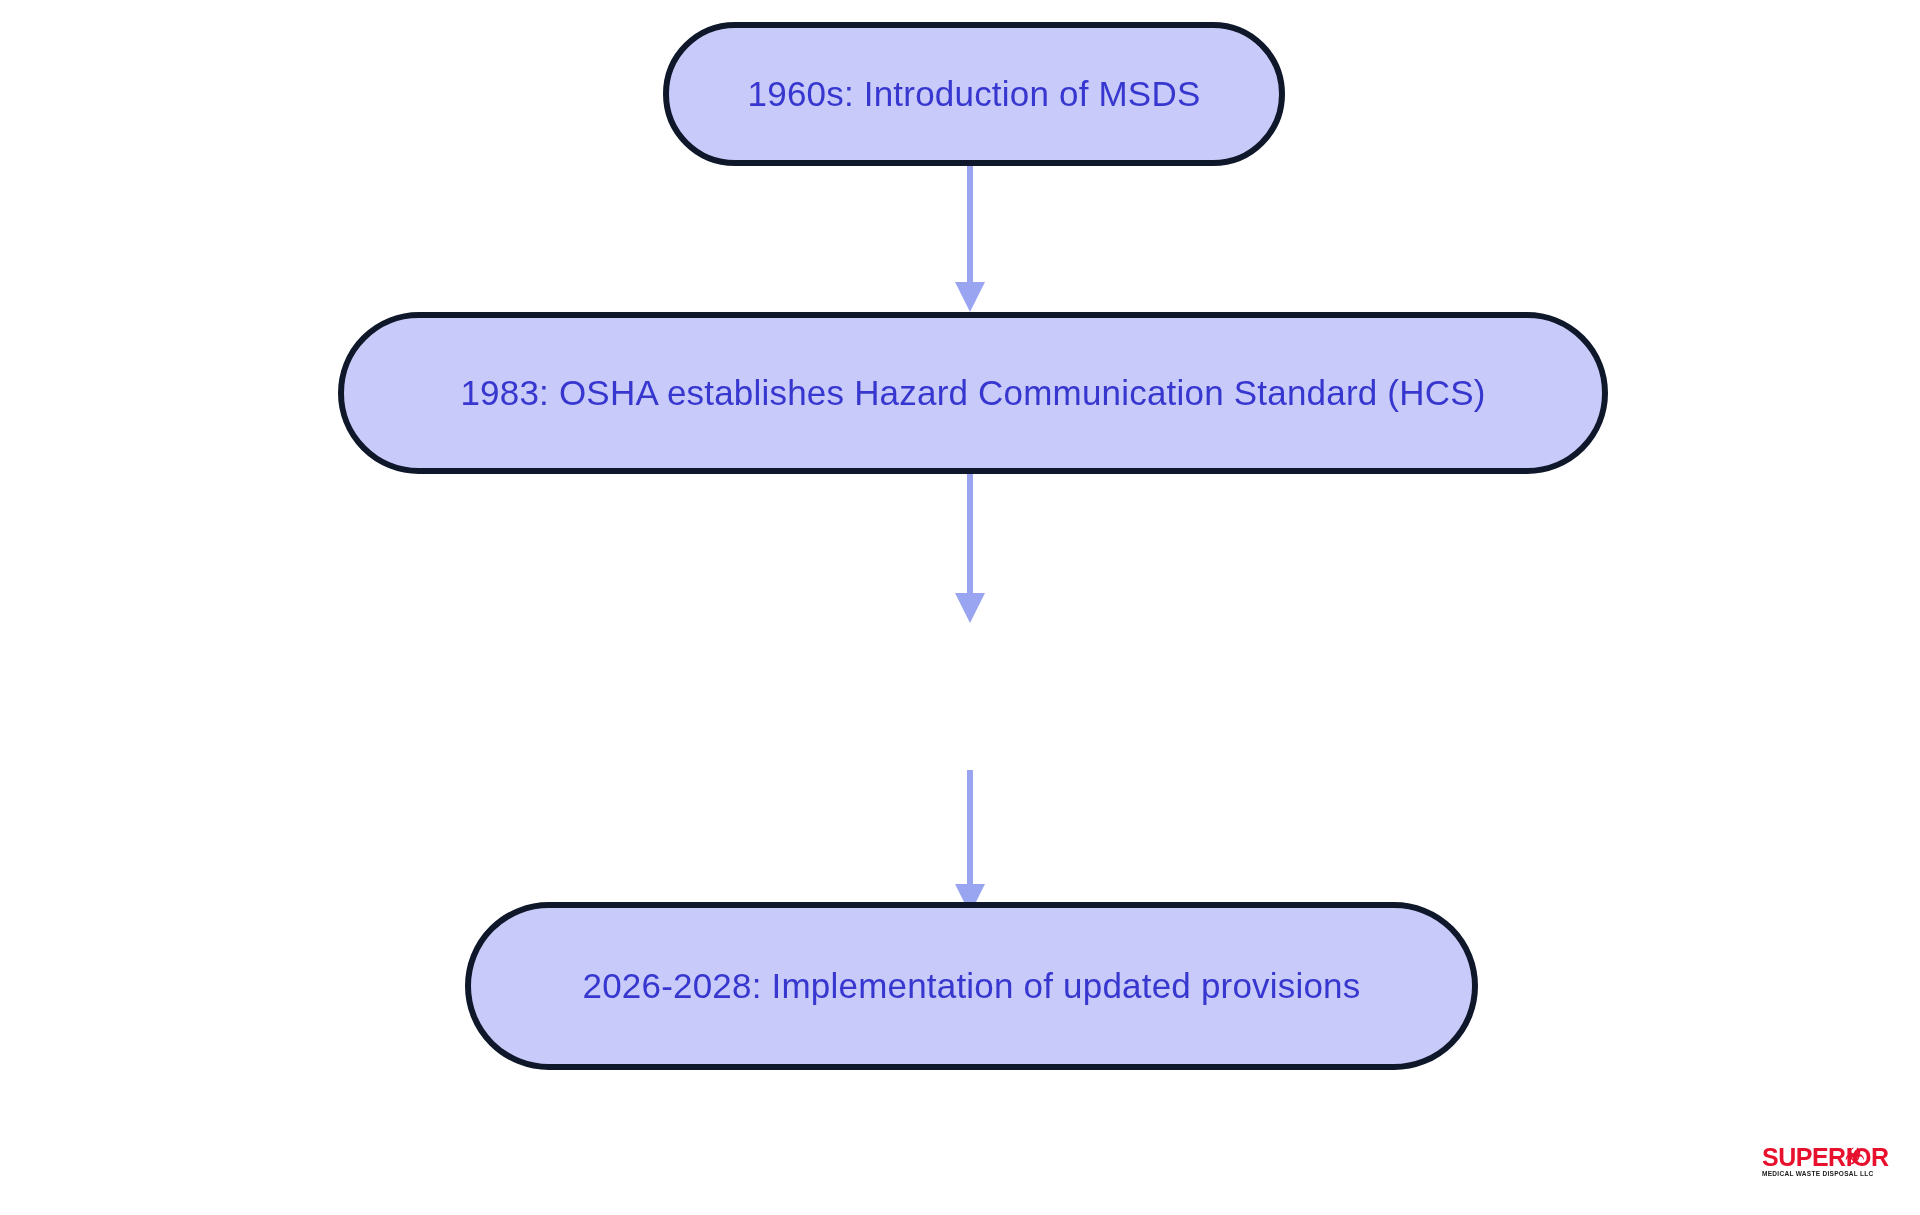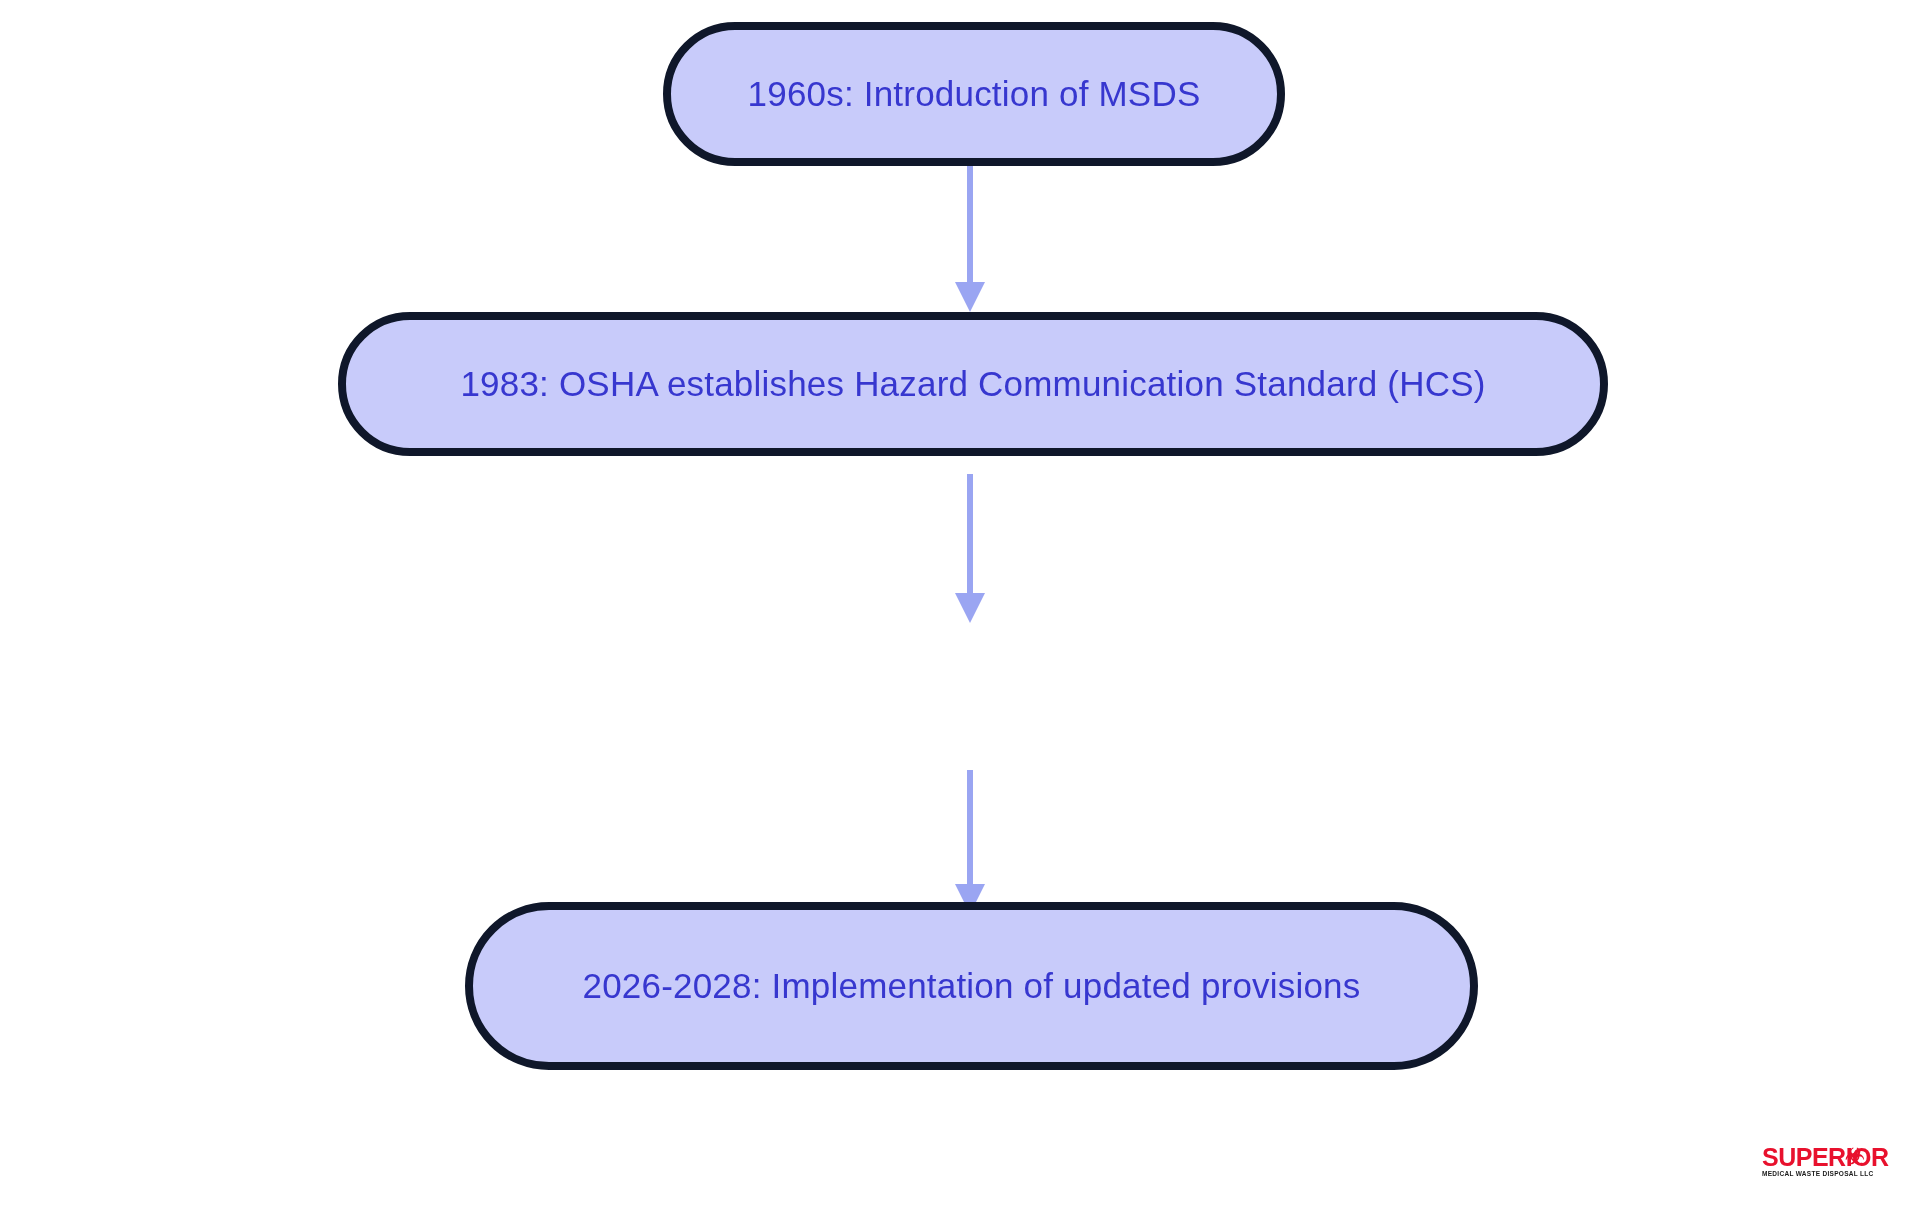--- a/index.html
+++ b/index.html
@@ -19,40 +19,40 @@
     position: absolute;
     inset: 0;
     width: 1920px;
     height: 1215px;
   }
 
   .node {
     position: absolute;
     box-sizing: border-box;
     background: #c8cbfa;
-    border: 8px solid #0f172a;
+    border: 6px solid #0f172a;
     display: flex;
     align-items: center;
     justify-content: center;
     text-align: center;
   }
 
   .node-label {
     color: #3737cf;
     font-family: "Liberation Sans", sans-serif;
     font-size: 35px;
     font-weight: 400;
     letter-spacing: 0.2px;
     line-height: 1.15;
     white-space: nowrap;
   }
 
   
   .node-0 { left: 663px;  top: 22px;   width: 622px;  height: 144px; border-radius: 72px; }
-  .node-1 { left: 338px;  top: 312px;  width: 1270px; height: 144px; border-radius: 81px; }
+  .node-1 { left: 338px;  top: 312px;  width: 1270px; height: 162px; border-radius: 81px; }
   .node-2 { left: 393px;  top: 608px;  width: 1160px; height: 162px; border-radius: 81px; }
   .node-3 { left: 465px;  top: 902px;  width: 1013px; height: 168px; border-radius: 84px; justify-content: center; }
 
   
   .connector {
     position: absolute;
     left: 967px;
     width: 6px;
     background: #9aa5f2;
   }

